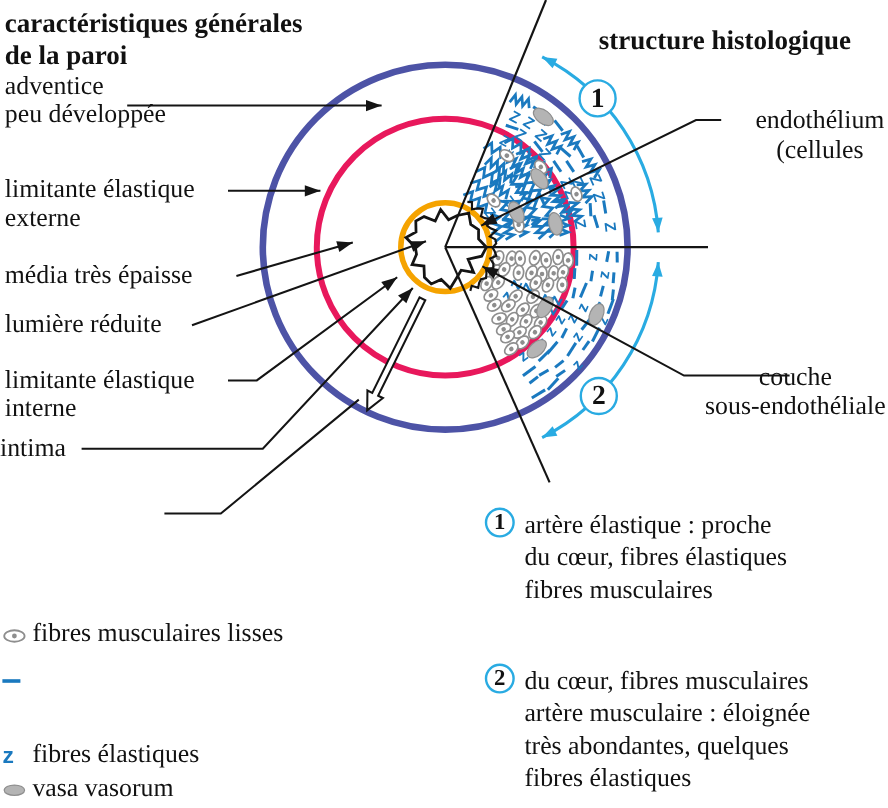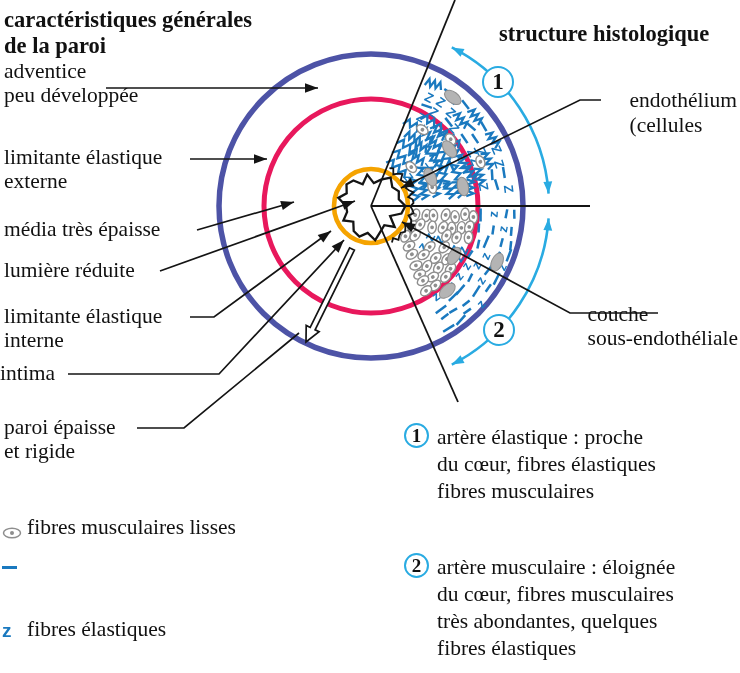--- a/index.html
+++ b/index.html
@@ -1,30 +1,30 @@
 <!DOCTYPE html>
 <html style="--c-adv: #4d53a6; --c-ext: #e8185c; --c-int: #f5a300; --c-cyan: #29abe2; --c-fiber: #1a79bf; --c-gray: #8e8e8e; --c-grayf: #b4b4b4; --c-ink: #141414;"><head>
 <meta charset="utf-8">
 <style>
   html,body{margin:0;padding:0;background:#fff}
   .stage{position:relative;width:740px;height:673px;background:#fff;overflow:hidden;
          font-family:"Liberation Serif",serif;color:#111}
   .fig{position:absolute;left:0;top:0}
   .lbl{position:absolute;font-size:21.5px;line-height:23.5px;white-space:nowrap}
   .title{font-weight:bold;font-size:22.5px;line-height:26px}
-  .ralign{text-align:left}
+  .ralign{text-align:center}
   .ringB{fill:none;stroke:var(--c-adv);stroke-width:5.5}
   .ringP{fill:none;stroke:var(--c-ext);stroke-width:5}
   .ringO{fill:none;stroke:var(--c-int);stroke-width:4.6}
   .secline{stroke:var(--c-ink);stroke-width:1.8}
   .badge{position:absolute;box-sizing:border-box;border-radius:50%;background:#fff;
          display:flex;align-items:center;justify-content:center;font-weight:bold;z-index:5}
   .badge-lg{width:32px;height:32px;border:2.5px solid var(--c-cyan);font-size:23px}
   .badge-sm{width:25px;height:25px;border:2px solid var(--c-cyan);font-size:19px}
-  .leg{position:absolute;left:2px;display:flex;align-items:flex-end;
+  .leg{position:absolute;left:2px;display:flex;align-items:center;
        font-size:21.5px;line-height:23.5px;white-space:nowrap}
   .sym{flex:0 0 25px;width:25px;display:flex;align-items:center;margin-top:4px}
   .dash-sym{display:inline-block;width:15px;height:3.2px;background:var(--c-fiber);margin-top:7px}
   .z-sym{font-family:"Liberation Sans",sans-serif;font-weight:bold;color:var(--c-fiber);
          font-size:19px;line-height:21px}
   .eyeSvg ellipse{fill:#fff;stroke:var(--c-gray);stroke-width:1.5}
   .eyeSvg circle{fill:var(--c-gray)}
   .vasaSvg ellipse{fill:var(--c-grayf);stroke:var(--c-gray);stroke-width:1}
   svg text{font-family:"Liberation Sans",sans-serif}
 </style>
@@ -376,24 +376,20 @@
   <div class="lbl" style="left:4px;top:259px">
     <div>lumière réduite</div>
   </div>
   <div class="lbl" style="left:4px;top:305px">
     <div>limitante élastique</div>
       <div>interne</div>
   </div>
   <div class="lbl" style="left:0;top:362px">
     <div>intima</div>
   </div>
-  <div class="lbl" style="left:4px;top:416px">
-    <div>paroi épaisse</div>
-      <div>et rigide</div>
-  </div>
 
   <div class="lbl ralign" style="right:3px;top:88px;line-height:25px">
     <div>endothélium</div>
     <div>(cellules</div>
   </div>
   <div class="lbl ralign" style="right:2px;top:302px;line-height:24px">
     <div>couche</div>
     <div>sous-endothéliale</div>
   </div>
 
@@ -409,22 +405,22 @@
     </div>
   <div class="lbl" style="left:437px;top:424px;line-height:27px">
     <div>artère élastique : proche</div>
       <div>du cœur, fibres élastiques</div>
       <div>fibres musculaires</div>
   </div>
   <div class="badge badge-sm" style="left:404px;top:553px">
       <span>2</span>
     </div>
   <div class="lbl" style="left:437px;top:554px;line-height:27px">
-    <div>artère musculaire : éloignée</div>
-      <div>du cœur, fibres musculaires</div>
+    <div>du cœur, fibres musculaires</div>
+      <div>artère musculaire : éloignée</div>
     <div>très abondantes, quelques</div>
       <div>fibres élastiques</div>
   </div>
 
   <div class="leg" style="top:516px">
     <span class="sym">
       <svg class="eyeSvg" width="22" height="14">
           <ellipse cx="10" cy="7" rx="8.5" ry="4.8"></ellipse>
           <circle cx="10" cy="7" r="2"></circle>
         </svg>
@@ -437,14 +433,22 @@
       </span>
     <span>
     </span>
   </div>
   <div class="leg" style="top:616px">
     <span class="sym">
         <span class="z-sym">z</span>
       </span>
     <span>fibres élastiques</span>
   </div>
+  <div class="leg" style="top:645px">
+    <span class="sym">
+      <svg class="vasaSvg" width="22" height="13">
+          <ellipse cx="10" cy="6.5" rx="8.5" ry="4.3"></ellipse>
+        </svg>
+    </span>
+    <span>vasa vasorum</span>
+  </div>
 
 </div>
 
 </body></html>

